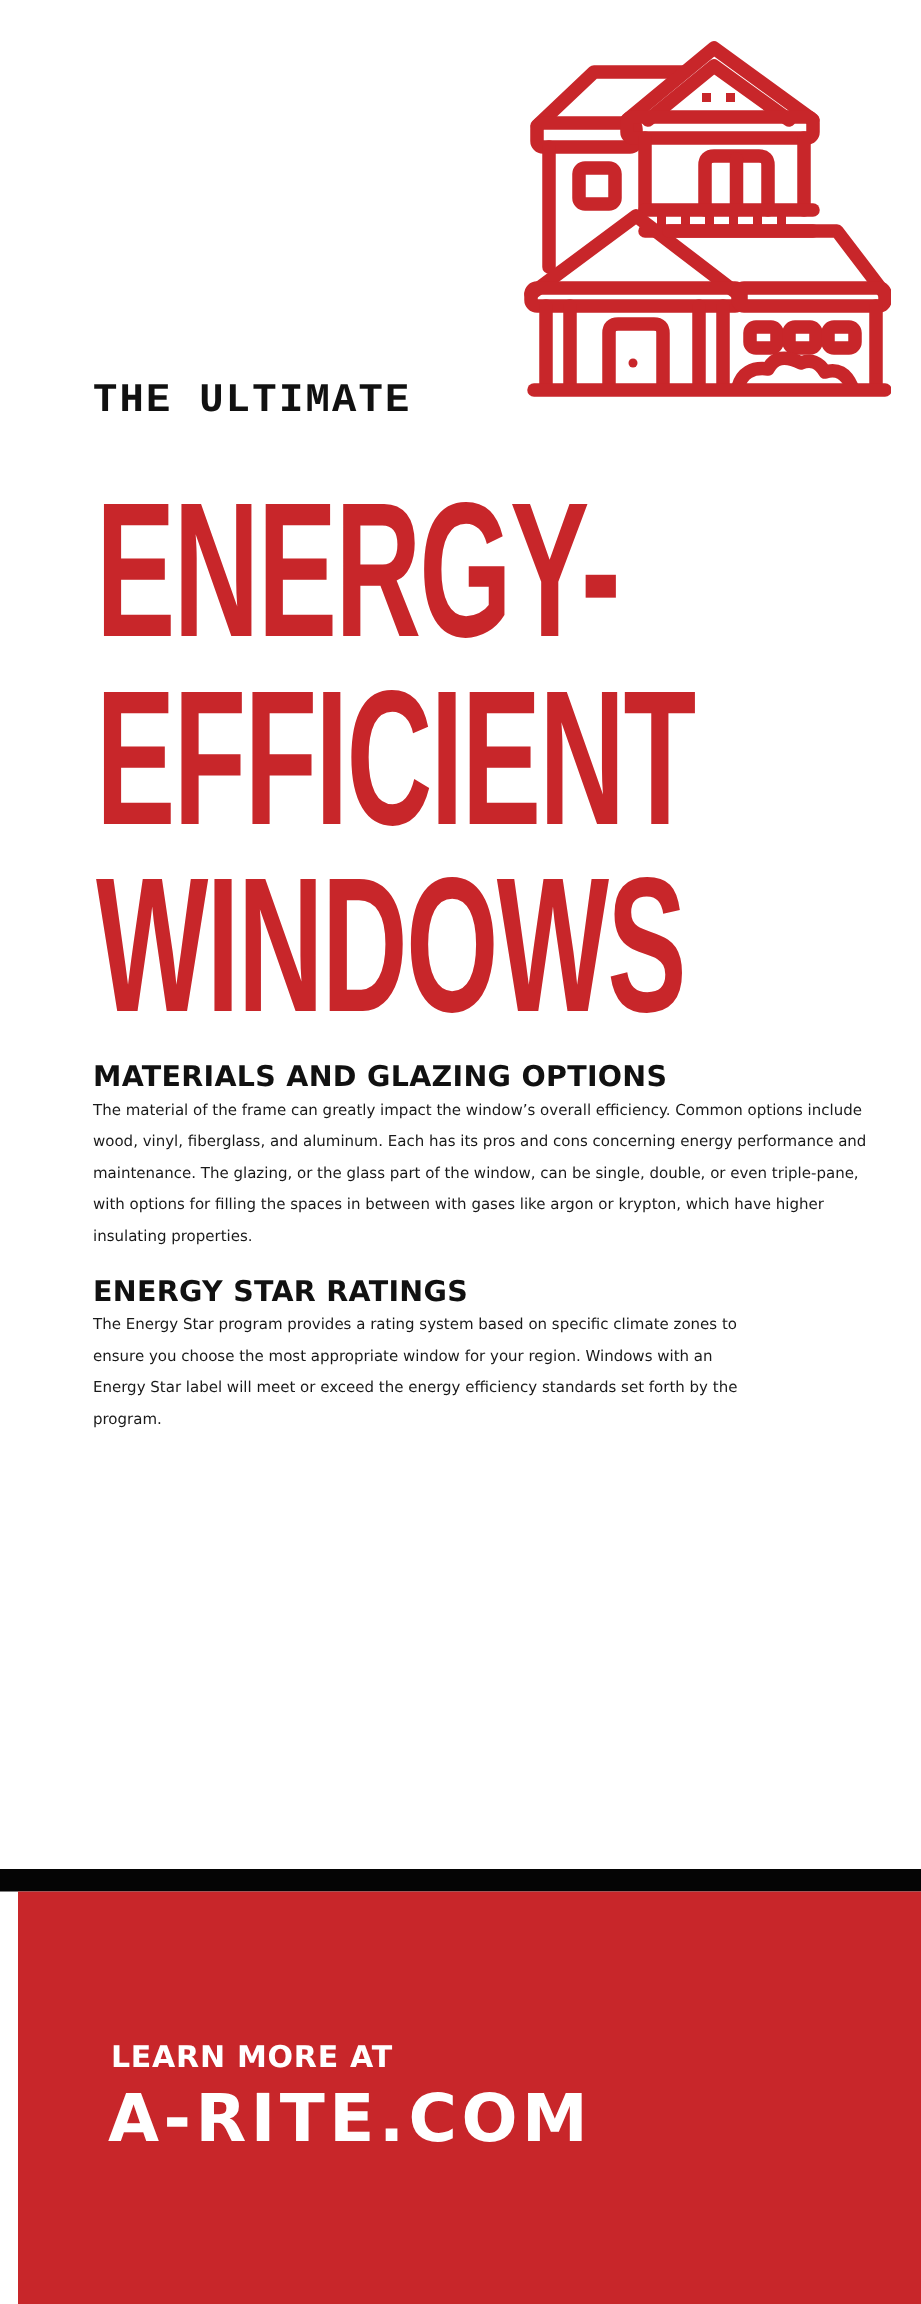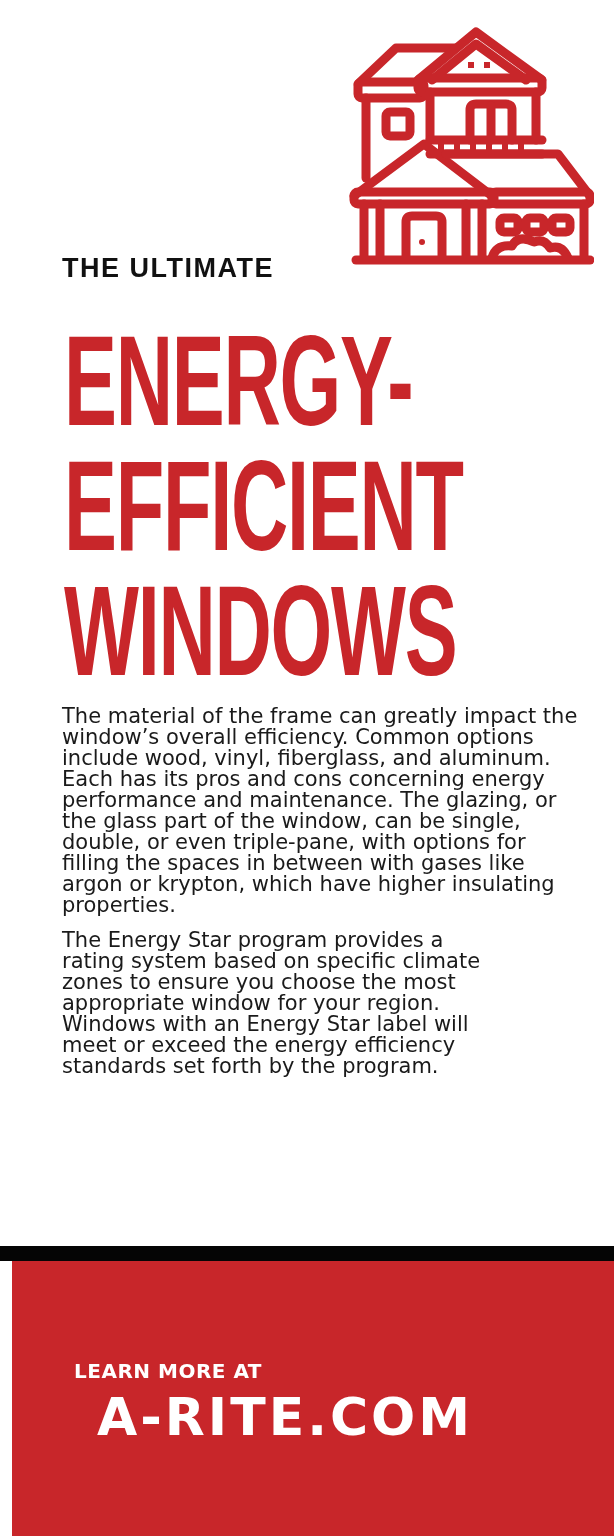--- a/index.html
+++ b/index.html
@@ -6,21 +6,21 @@
   body {
     width: 614px; height: 1536px; overflow: hidden;
     background: #ffffff; position: relative;
     font-family: "DejaVu Sans", sans-serif;
   }
   .house {
     position: absolute; left: 346px; top: 18px; width: 248px; height: 252px;
   }
   .kicker {
     position: absolute; left: 62px; top: 252px; margin: 0;
-    font-family: Liberation Sans, sans-serif; font-weight: bold;
+    font-family: Liberation Mono, monospace; font-weight: bold;
     font-size: 27px; line-height: 32px; letter-spacing: 1.5px; color: #111111;
     text-transform: uppercase;
   }
   .bigtitle {
     position: absolute; left: 64px; top: 318px; margin: 0;
     font-family: "Liberation Sans", sans-serif; font-weight: bold;
     color: #c8262a; text-transform: uppercase;
   }
   .bigtitle .line {
     display: block; font-size: 128px; line-height: 125px;
@@ -31,42 +31,42 @@
     position: absolute; left: 62px; top: 706px; width: 520px;
   }
   .section { margin: 0 0 14px 0; }
   .section h2 {
     margin: 0; font-family: "DejaVu Sans", sans-serif; font-weight: bold;
     font-size: 19px; line-height: 24px; color: #111111; text-transform: uppercase;
     letter-spacing: 0.2px;
   }
   .section p {
     margin: 0; font-family: "DejaVu Sans", sans-serif;
-    font-size: 21px; line-height: 21px; color: #1a1a1a;
+    font-size: 10px; line-height: 21px; color: #1a1a1a;
   }
   .section.s1 p { width: 520px; }
   .section.s2 p { width: 440px; }
   .section.s3 p { width: 420px; }
   .divider {
     position: absolute; left: 0; top: 1246px; width: 614px; height: 15px;
     background: #050505;
   }
   .footer {
     position: absolute; left: 12px; top: 1261px; width: 614px; height: 335px;
     background: #c8262a;
   }
   .footer .cta {
     position: absolute; left: 62px; top: 98px;
     font-family: "DejaVu Sans", sans-serif; font-weight: bold;
     font-size: 20px; color: #ffffff; letter-spacing: 0.5px;
   }
   .footer .site {
     position: absolute; left: 60px; top: 126px;
     font-family: "DejaVu Sans", sans-serif; font-weight: bold;
-    font-size: 52px; color: #ffffff; letter-spacing: 3px; margin-left: 25px;
+    font-size: 44px; color: #ffffff; letter-spacing: 3px;
   }
 </style>
 </head>
 <body>
 
 <svg class="house" viewBox="0 0 248 252" fill="none" stroke="#c8262a" stroke-width="9" stroke-linejoin="round" stroke-linecap="round">
 
   <path d="M12 66 L50 30 L110 30"></path>
   <rect x="12" y="64" width="66" height="16" rx="4"></rect>
 
@@ -124,23 +124,25 @@
 </h2>
 
 <h1 class="bigtitle">
   <span class="line">ENERGY-</span>
   <span class="line">EFFICIENT</span>
   <span class="line">WINDOWS</span>
 </h1>
 
 <div class="content">
   <div class="section s1">
+    <h2>MATERIALS AND GLAZING OPTIONS</h2>
     <p>The material of the frame can greatly impact the window’s overall efficiency. Common options include wood, vinyl, fiberglass, and aluminum. Each has its pros and cons concerning energy performance and maintenance. The glazing, or the glass part of the window, can be single, double, or even triple-pane, with options for filling the spaces in between with gases like argon or krypton, which have higher insulating properties.</p>
   </div>
   <div class="section s2">
+    <h2>ENERGY STAR RATINGS</h2>
     <p>The Energy Star program provides a rating system based on specific climate zones to ensure you choose the most appropriate window for your region. Windows with an Energy Star label will meet or exceed the energy efficiency standards set forth by the program.</p>
   </div>
   <div class="section s3">
   </div>
 </div>
 
 <div class="divider"></div>
 
 <div class="footer">
   <div class="cta">LEARN MORE AT</div>

